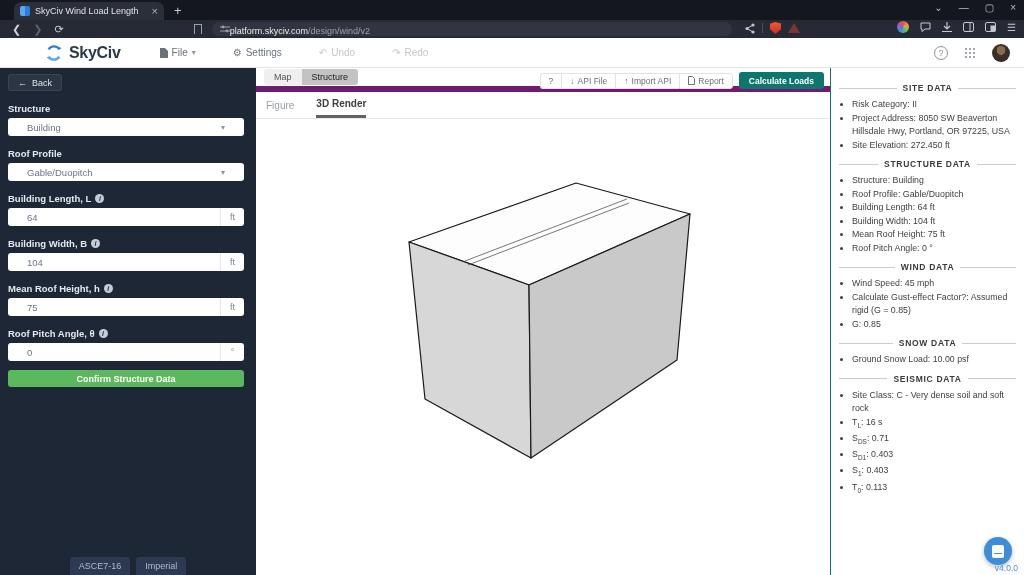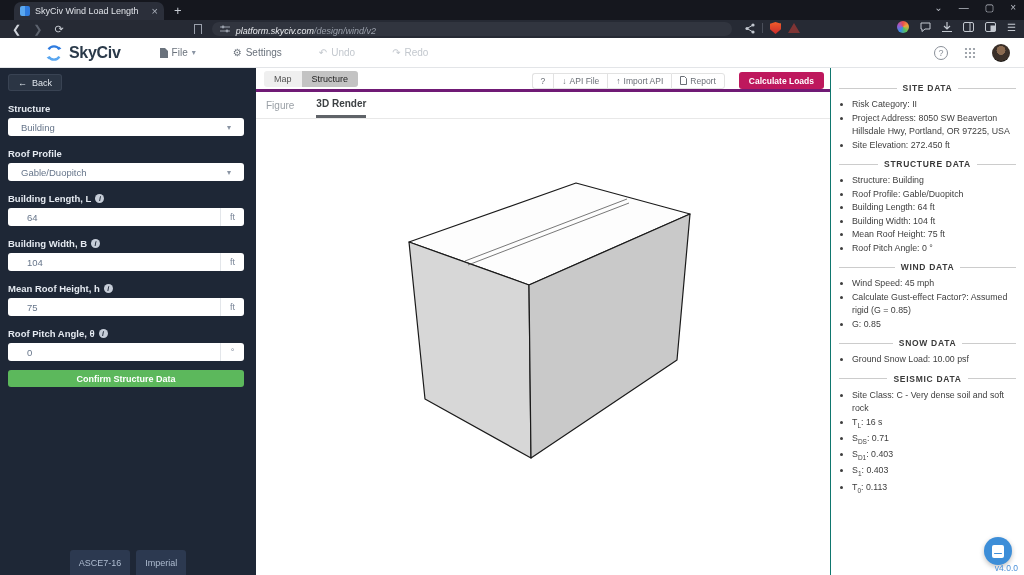--- a/index.html
+++ b/index.html
@@ -14,21 +14,21 @@
   .tab-title { color:#dfe2e8; font-size:9px; white-space:nowrap; overflow:hidden; flex:1; }
   .tab-close { color:#aab0bb; font-size:11px; line-height:10px; cursor:pointer; }
   .favicon { width:10px; height:10px; border-radius:2px; background:conic-gradient(#2f7ce0 0 50%, #5aa7f0 50% 100%); }
   .newtab { color:#c7ccd4; font-size:13px; margin-left:10px; margin-bottom:2px; }
   .winctrls { position:absolute; right:8px; top:2px; display:flex; gap:16px; color:#b9bdc6; font-size:10px; }
   .navbar { left:0; top:20px; width:1024px; height:18px; background:#262a34; display:flex; align-items:center; }
   .nav-ic { color:#cfd3da; font-size:11px; margin-left:12px; }
   .nav-ic.dim { color:#5d636e; }
   .bookmark-ic { margin-left:130px; width:8px; height:10px; border:1px solid #9aa0ab; border-bottom:none; position:relative; }
   .bookmark-ic:after{ content:""; position:absolute; left:-1px; bottom:-4px; border:4px solid #262a34; border-top:none; border-left-color:transparent; border-right-color:transparent; width:8px; }
-  .urlpill { margin-left:10px; width:520px; height:14px; background:#31353f; border-radius:7px; display:flex; align-items:center; padding:0 8px; gap:6px;font-style:italic; }
+  .urlpill { margin-left:10px; width:520px; height:14px; background:#31353f; border-radius:7px; display:flex; align-items:center; padding:0 8px; gap:0; }
   .url-host { color:#e8eaee; font-size:9px; }
   .url-path { color:#9aa0ab; font-size:9px; }
   .ext-zone { position:absolute; left:745px; top:22px; display:flex; align-items:center; gap:7px; }
   .vdiv { width:1px; height:10px; background:#4a4f5a; }
   .shield { width:11px; height:12px; background:linear-gradient(180deg,#f25c2a,#c92c2c); clip-path:polygon(50% 0,100% 15%,100% 60%,50% 100%,0 60%,0 15%); position:relative; }
   .badge { position:absolute; right:-3px; top:-3px; width:5px; height:5px; background:#f0a23c; border-radius:50%; }
   .tri { width:0; height:0; border-left:6px solid transparent; border-right:6px solid transparent; border-bottom:10px solid #7e3434; }
   .right-icons { position:absolute; right:8px; top:21px; display:flex; align-items:center; gap:11px; }
   .profile-dot { width:12px; height:12px; border-radius:50%; background:conic-gradient(#e84c4c,#f0a23c,#58c458,#3a8de0,#9b59d0,#e84c4c); }
   .ric { color:#c3c8d0; font-size:10px; }
@@ -45,45 +45,45 @@
   .avatar { width:18px; height:18px; border-radius:50%; background:radial-gradient(circle at 50% 35%, #8a6a50 0 30%, #3a2f28 31% 70%, #1e1a16 71%); }
 
   
   .sidebar { left:0; top:68px; width:256px; height:507px; background:#1e2736; padding:6px 8px; }
   .back-btn { width:54px; height:17px; background:#2b3544; border:1px solid #49546477; border-radius:3px; color:#dfe5ec;
               font-size:9px; display:flex; align-items:center; justify-content:center; gap:5px; cursor:pointer; }
   .fld-label { color:#e4e9f0; font-size:9.5px; font-weight:bold; margin-top:12px; margin-bottom:4px; display:flex; align-items:center; gap:4px; }
   .info-dot { width:9px; height:9px; border-radius:50%; background:#c6cdd8; color:#1e2736; font-size:7px; font-weight:bold;
               display:inline-flex; align-items:center; justify-content:center; font-style:italic; }
   .sel, .inp-wrap { width:236px; height:18px; background:#fff; border-radius:3px; display:flex; align-items:center; }
-  .sel { justify-content:space-between; padding:0 13px; cursor:pointer; }
+  .sel { justify-content:space-between; padding:0 19px; cursor:pointer; }
   .sel-text { color:#66758a; font-size:9.5px; }
   .chev { color:#8a94a3; font-size:8px; }
   .inp { flex:1; border:none; outline:none; font-size:9.5px; color:#66758a; padding:0 19px; height:32px; width:100px;
          font-family:"Liberation Sans", sans-serif; background:transparent; }
   .unit { width:24px; height:18px; border-left:1px solid #e3e6ea; color:#7b8799; font-size:9px; display:flex; align-items:center; justify-content:center; }
   .confirm-btn { margin-top:9px; width:236px; height:17px; background:#5cb85c; border:none; border-radius:3px;
                  color:#fff; font-size:9px; font-weight:bold; cursor:pointer; }
   .side-footer { position:absolute; left:0; bottom:0; width:256px; display:flex; justify-content:center; gap:6px; }
-  .foot-btn { height:25px; padding:8px 9px; background:#2c3950; border-radius:3px 3px 0 0; color:#aebcd0; font-size:9px;
+  .foot-btn { height:18px; padding:8px 9px; background:#2c3950; border-radius:3px 3px 0 0; color:#aebcd0; font-size:9px;
               display:flex; align-items:center; cursor:pointer; }
 
   
   .main { left:256px; top:68px; width:574px; height:507px; background:#fff; }
-  .main-toolbar { height:24px; border-bottom:3px solid #701a75; display:flex; align-items:center; position:relative; }
+  .main-toolbar { height:24px; border-bottom:6px solid #701a75; display:flex; align-items:center; position:relative; }
   .seg-group { display:flex; margin-left:8px; border-radius:3px; overflow:hidden; }
   .seg { height:16px; padding:0 10px; font-size:9px; display:flex; align-items:center; cursor:pointer; }
   .seg.map { background:#efefef; color:#555; }
   .seg.active { background:#c3c3c3; color:#222; }
   .tb-right { position:absolute; right:6px; top:4px; display:flex; align-items:center; }
   .tb-btn { height:16px; padding:0 8px; font-size:8.5px; color:#6a6f76; display:flex; align-items:center; gap:3px;
             border:1px solid #e2e2e2; border-right:none; background:#fff; cursor:pointer; }
   .tb-btn:first-child { border-radius:3px 0 0 3px; }
   .tb-btn.lastplain { border-right:1px solid #e2e2e2; border-radius:0 3px 3px 0; }
-  .calc-btn { height:17px; margin-left:14px; padding:0 10px; background:#be185d; border:none; border-radius:3px;
+  .calc-btn { height:17px; margin-left:6px; padding:0 10px; background:#0f766e; border:none; border-radius:3px;
               color:#fff; font-size:8.5px; font-weight:bold; cursor:pointer; }
   .render-tabs { height:27px; border-bottom:1px solid #e8e8e8; display:flex; align-items:flex-end; padding-left:10px; gap:22px; }
   .rtab { font-size:10px; color:#9aa0a6; padding-bottom:7px; cursor:pointer; }
   .rtab.active { color:#3c4043; font-weight:bold; border-bottom:3px solid #5f6368; padding-bottom:6px; }
   .canvas3d { position:relative; width:574px; height:455px; }
 
   
   .rpanel { left:830px; top:68px; width:194px; height:507px; background:#fff; border-left:1px solid #0f766e; padding:8px 8px 0 8px; }
   .sec-title { display:flex; align-items:center; gap:6px; margin-top:7px; margin-bottom:5px; }
   .sec-title .line { flex:1; height:1px; background:#ccc; }

